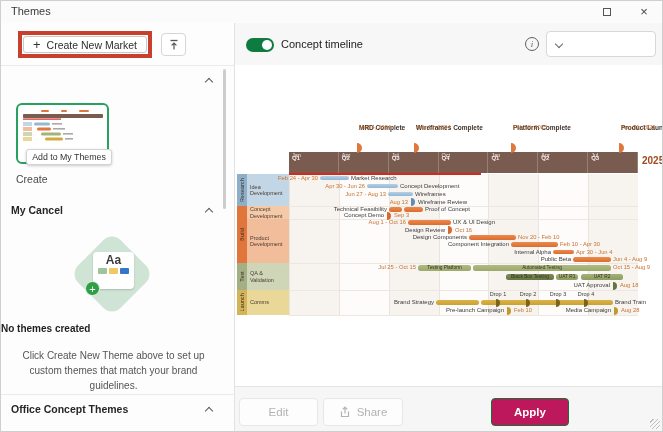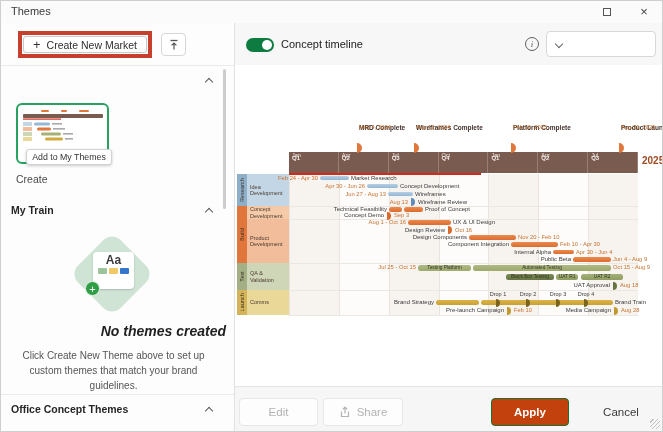--- a/index.html
+++ b/index.html
@@ -33,36 +33,36 @@
   .forward-label{left:15px;top:172px;font-size:10.5px;color:#4a4a4a;}
   .scroll-thumb{left:222px;top:68px;width:3px;height:140px;background:#cdcdcd;border-radius:2px;cursor:pointer;}
   .diamond{left:81px;top:243px;width:60px;height:60px;background:#cfe4d5;border-radius:12px;transform:rotate(45deg);}
   .empty-card{left:92px;top:251px;width:41px;height:37px;background:#fff;border-radius:4px;box-shadow:0 1px 2px rgba(0,0,0,.18);
     text-align:center;}
   .aa{font-size:12px;font-weight:bold;color:#3c3c3c;line-height:16px;}
   .swatches{display:flex;justify-content:center;gap:2px;}
   .sw{width:9px;height:6px;border-radius:1px;}
   .plus-badge{left:84px;top:280px;width:15px;height:15px;border-radius:50%;background:#2f9e44;color:#fff;font-size:11px;
     line-height:14px;text-align:center;border:1.5px solid #e9f3ec;}
-  .empty-title{left:0;top:322px;width:225px;text-align:right;font-size:14px;font-weight:bold;color:#1f1f1f;font-style:italic;}
+  .empty-title{left:0;top:322px;width:225px;text-align:left;font-size:10px;font-weight:bold;color:#1f1f1f;}
   .empty-desc{left:16px;top:347px;width:193px;text-align:center;font-size:10px;line-height:15px;color:#555;}
   .office-div{left:0;top:393px;width:233px;height:1px;background:#ebebeb;}
   
   .toggle{left:245px;top:37px;width:28px;height:14px;border-radius:7px;background:#0e7c41;cursor:pointer;}
   .knob{position:absolute;right:2px;top:2px;width:10px;height:10px;border-radius:50%;background:#fff;}
   .toggle-label{left:280px;top:37px;font-size:11px;color:#222;}
   .info-icon{left:524px;top:36px;width:14px;height:14px;border:1px solid #5f5f5f;border-radius:50%;text-align:center;
     font-size:9px;line-height:13px;color:#5f5f5f;font-family:"Liberation Serif",serif;font-style:italic;cursor:pointer;}
   .dropdown{left:545px;top:30px;width:110px;height:26px;background:#fff;border:1px solid #d8d8d8;border-radius:4px;
     display:flex;align-items:center;justify-content:space-between;padding:0 9px;font-size:10.5px;color:#333;cursor:pointer;}
   
   .footer{left:234px;top:385px;width:429px;height:47px;background:#f6f6f6;border-top:1px solid #e4e4e4;}
   .btn{height:28px;border-radius:4px;display:flex;align-items:center;justify-content:center;gap:6px;font-size:11.5px;cursor:pointer;}
   .btn-disabled{background:#fdfdfd;border:1px solid #e7e7e7;color:#b3b3b3;}
-  .btn-apply{background:#c2410c;color:#fff;font-weight:bold;border:1px solid #157231;}
+  .btn-apply{background:#be185d;color:#fff;font-weight:bold;border:1px solid #157231;}
   .btn-plain{background:transparent;color:#3a3a3a;}
   .grip{right:2px;bottom:2px;width:10px;height:10px;
     background:repeating-linear-gradient(135deg,transparent 0 2px,#c0c0c0 2px 3px);}
   
   #chart{position:absolute;left:0;top:0;width:663px;height:432px;pointer-events:none;}
   #chart div{position:absolute;box-sizing:border-box;}
   .band{background:#7a5b50;z-index:2;}
   .qcell{z-index:3;border-right:1px solid rgba(255,255,255,.22);color:#f2ebe7;padding-left:3px;}
   .qq{position:relative;font-size:6px;font-weight:bold;line-height:8px;margin-top:2px;}
   .qm{position:relative;font-size:5.5px;line-height:7px;}
@@ -141,21 +141,21 @@
         <rect x="20" y="23.5" width="20" height="3" rx="1.5" fill="#a6b177"></rect>
         <rect x="42" y="24" width="10" height="1.6" fill="#aaa"></rect>
       <rect x="2" y="28" width="9" height="4" fill="#ead898"></rect>
         <rect x="24" y="28.5" width="18" height="3" rx="1.5" fill="#d2a93c"></rect>
         <rect x="44" y="29" width="8" height="1.6" fill="#aaa"></rect>
     </svg>
   </div>
   <div class="abs add-pill">Add to My Themes</div>
   <div class="abs forward-label">Create</div>
 
-  <div class="abs sec-head" style="left:10px;top:203px;">My Train</div>
+  <div class="abs sec-head" style="left:10px;top:203px;">My Cancel</div>
   <span class="abs chev" style="left:205px;top:208px;"></span>
 
   <div class="abs diamond"></div>
   <div class="abs empty-card">
     <div class="aa">Aa</div>
     <div class="swatches">
       <span class="sw" style="background:#9dc49b;"></span>
       <span class="sw" style="background:#f2c865;"></span>
       <span class="sw" style="background:#3576cb;"></span>
     </div>
@@ -339,17 +339,14 @@
   <div class="abs btn btn-disabled" style="left:322px;top:397px;width:80px;">
     <svg width="12" height="12" viewBox="0 0 12 12">
       <path d="M2.5 5.5 V10.5 H9.5 V5.5" stroke="#b3b3b3" stroke-width="1.2" fill="none"></path>
       <path d="M6 7.5 V1.5 M3.8 3.4 L6 1.2 L8.2 3.4" stroke="#b3b3b3" stroke-width="1.2" fill="none"></path>
     </svg>
     <span>Share</span>
   </div>
   <div class="abs btn btn-apply" style="left:490px;top:397px;width:78px;">
     <span>Apply</span>
   </div>
-  <div class="abs btn btn-plain" style="left:588px;top:397px;width:64px;">
-    <span>Cancel</span>
-  </div>
   <div class="abs grip"></div>
 </div>
 
 </body></html>

